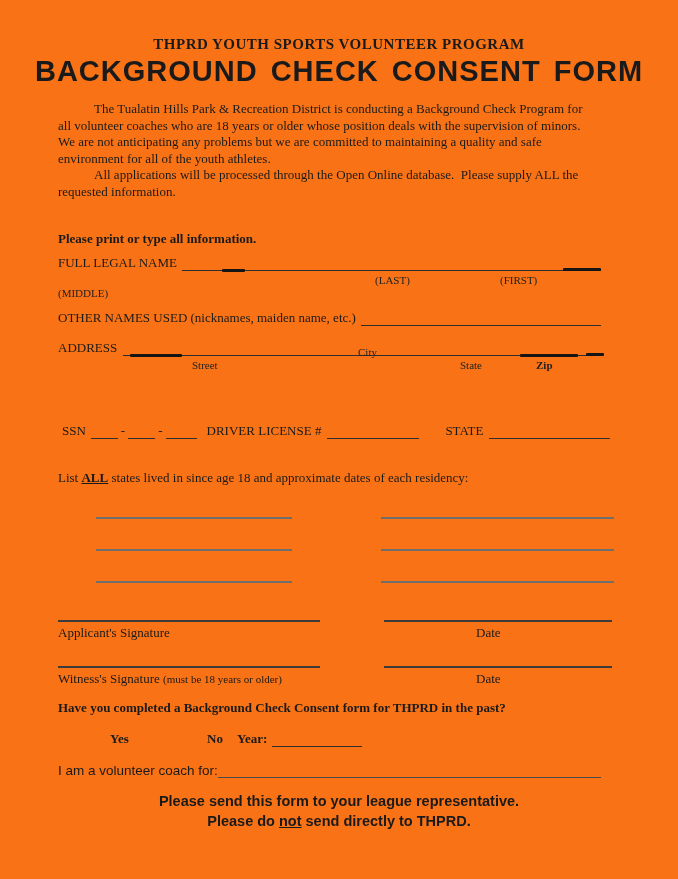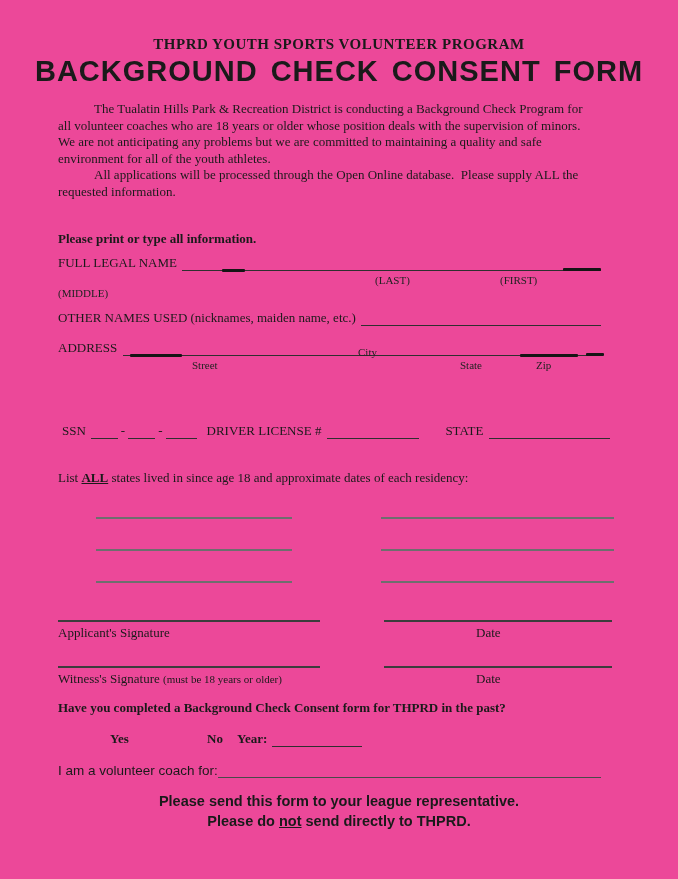--- a/index.html
+++ b/index.html
@@ -1,18 +1,18 @@
 <!DOCTYPE html>
 <html><head>
 <meta charset="utf-8">
 <style>
   html,body { margin:0; padding:0; background:#ffffff; }
   .page {
     position:relative; width:678px; height:879px;
-    background:#ec4899; color:#1a1a1a; overflow:hidden;
+    background:#f97316; color:#1a1a1a; overflow:hidden;
     font-family:"Liberation Serif", serif;
   }
   .abs { position:absolute; }
   .serif { font-family:"Liberation Serif", serif; }
   .sans  { font-family:"Liberation Sans", sans-serif; }
   .b { font-weight:bold; }
   .center { left:0; width:678px; text-align:center; }
   .sm { font-size:11px; color:#222; }
   .lbl { font-size:13px; white-space:nowrap; }
   .row { display:flex; align-items:flex-end; }
@@ -61,21 +61,21 @@
   <div class="abs row" style="top:340px; left:58px; width:543px;">
     <span class="lbl serif">ADDRESS</span>
     <div class="wline flex1" style="margin-left:6px;"></div>
     <div class="dash" style="left:72px; bottom:-1px; width:52px;"></div>
     <div class="dash" style="left:462px; bottom:-1px; width:58px;"></div>
     <div class="dash" style="left:528px; bottom:0px; width:18px;"></div>
   </div>
   <div class="abs serif sm" style="top:359px; left:192px;">Street</div>
   <div class="abs serif sm" style="top:346px; left:358px;">City</div>
   <div class="abs serif sm" style="top:359px; left:460px;">State</div>
-  <div class="abs serif sm" style="top:359px; left:536px;">Zip</div>
+  <div class="abs serif sm" style="top:359px; left:536px;font-weight:bold;">Zip</div>
 
 
   <div class="abs row" style="top:423px; left:62px; width:548px;">
     <span class="lbl serif">SSN</span>
     <div class="wline" style="width:27px; margin-left:5px;"></div>
     <span class="lbl serif" style="margin:0 3px;">-</span>
     <div class="wline" style="width:27px;"></div>
     <span class="lbl serif" style="margin:0 3px;">-</span>
     <div class="wline" style="width:31px;"></div>
     <span class="lbl serif" style="margin-left:10px;">DRIVER LICENSE #</span>

